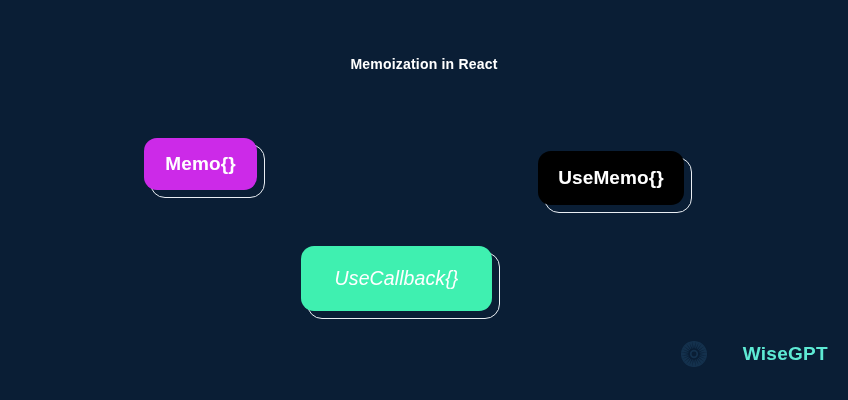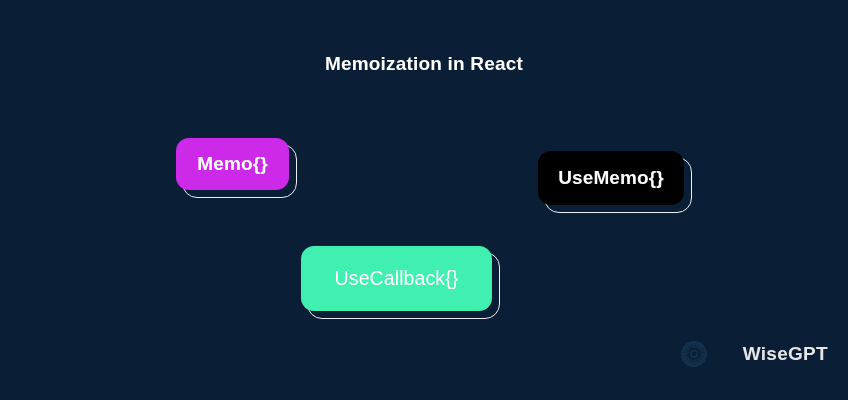--- a/index.html
+++ b/index.html
@@ -23,21 +23,21 @@
   }
 
   
   #page-title {
     position: absolute;
     left: 0;
     top: 52px;
     width: 848px;
     text-align: center;
     color: #ffffff;
-    font-size: 19px;
+    font-size: 14px;
     font-weight: bold;
     letter-spacing: 0.2px;
     line-height: 24px;
     white-space: nowrap;
   }
 
   
   .concept-node {
     position: absolute;
   }
@@ -72,36 +72,37 @@
   .node-label {
     color: #ffffff;
     font-size: 19px;
     font-weight: bold;
     letter-spacing: 0.1px;
     white-space: nowrap;
   }
 
   
   #node-memo {
-    left: 176px;
+    left: 144px;
     top: 138px;
     width: 120px;
     height: 59px;
   }
   #node-usememo {
     left: 538px;
     top: 151px;
     width: 153px;
     height: 61px;
   }
   #node-usecallback {
     left: 301px;
     top: 246px;
     width: 198px;
     height: 72px;
+    font-style: italic;
   }
   #node-usecallback .node-label {
     font-weight: normal;
     font-size: 19.5px;
   }
 
   
   #watermark {
     position: absolute;
     right: 20px;
@@ -153,16 +154,16 @@
     </div>
   </div>
 
   <div id="watermark">
     <svg id="watermark-icon" viewBox="0 0 64 64">
       <g id="starburst-rays" fill="#14314d">
           <path d="M44.98,31.29L61.74,28.05L61.74,35.95L44.98,32.71ZM44.72,34.67L61.75,35.88L59.70,43.51L44.35,36.05ZM43.60,37.87L59.73,43.45L55.78,50.29L42.88,39.11ZM41.68,40.67L55.82,50.24L50.24,55.82L40.67,41.68ZM39.11,42.88L50.29,55.78L43.45,59.73L37.87,43.60ZM36.05,44.35L43.51,59.70L35.88,61.75L34.67,44.72ZM32.71,44.98L35.95,61.74L28.05,61.74L31.29,44.98ZM29.33,44.72L28.12,61.75L20.49,59.70L27.95,44.35ZM26.13,43.60L20.55,59.73L13.71,55.78L24.89,42.88ZM23.33,41.68L13.76,55.82L8.18,50.24L22.32,40.67ZM21.12,39.11L8.22,50.29L4.27,43.45L20.40,37.87ZM19.65,36.05L4.30,43.51L2.25,35.88L19.28,34.67ZM19.02,32.71L2.26,35.95L2.26,28.05L19.02,31.29ZM19.28,29.33L2.25,28.12L4.30,20.49L19.65,27.95ZM20.40,26.13L4.27,20.55L8.22,13.71L21.12,24.89ZM22.32,23.33L8.18,13.76L13.76,8.18L23.33,22.32ZM24.89,21.12L13.71,8.22L20.55,4.27L26.13,20.40ZM27.95,19.65L20.49,4.30L28.12,2.25L29.33,19.28ZM31.29,19.02L28.05,2.26L35.95,2.26L32.71,19.02ZM34.67,19.28L35.88,2.25L43.51,4.30L36.05,19.65ZM37.87,20.40L43.45,4.27L50.29,8.22L39.11,21.12ZM40.67,22.32L50.24,8.18L55.82,13.76L41.68,23.33ZM42.88,24.89L55.78,13.71L59.73,20.55L43.60,26.13ZM44.35,27.95L59.70,20.49L61.75,28.12L44.72,29.33Z" fill="#14314d"></path>
         </g>
       <circle cx="32" cy="32" r="7.5" fill="none" stroke="#14314d" stroke-width="4"></circle>
     </svg>
-    <span id="watermark-text" style="color: #e5e5e5; margin-left: 29px;">WiseGPT</span>
+    <span id="watermark-text" style="color: #5eead4; margin-left: 29px;">WiseGPT</span>
   </div>
 
 </div>
 
 </body></html>

